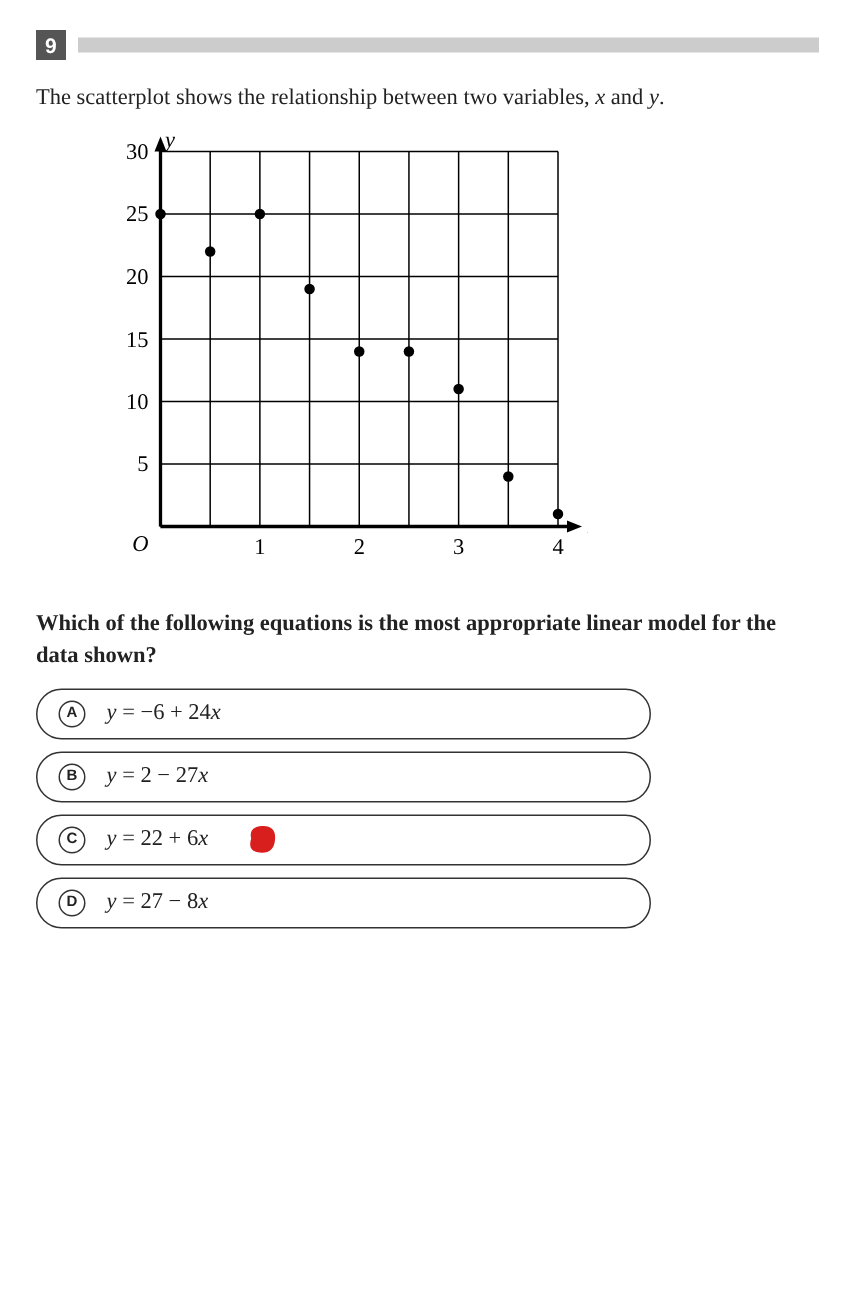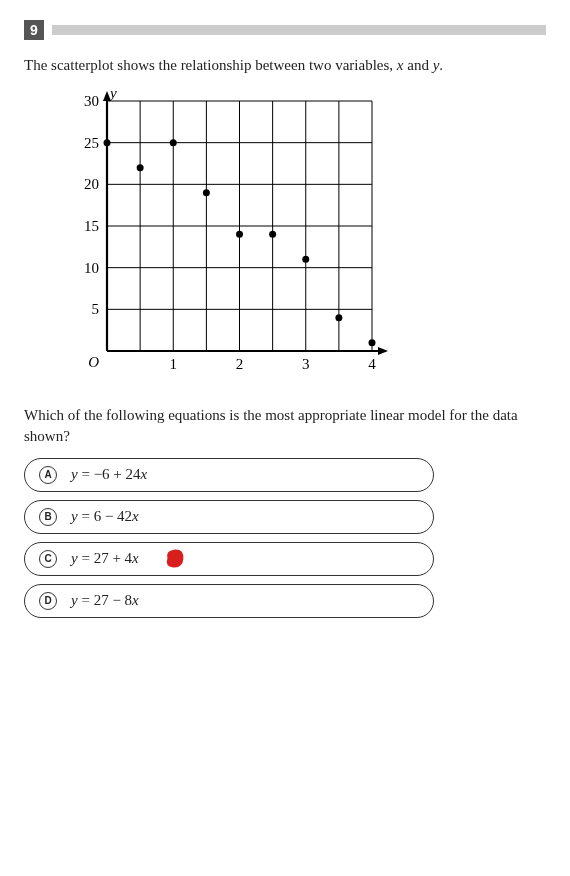--- a/index.html
+++ b/index.html
@@ -35,20 +35,21 @@
     margin-bottom: 8px;
     line-height: 1.35;
   }
   .stem .var { font-style: italic; }
   .figure {
     margin: 6px 0 18px 28px;
   }
   .question {
     margin: 10px 0 12px 0;
     line-height: 1.35;
+    font-weight: bold;
   }
   .choices {
     display: flex;
     flex-direction: column;
     gap: 8px;
   }
   .choice {
     border: 1.5px solid #333;
     border-radius: 18px;
     padding: 7px 14px;
@@ -146,25 +147,25 @@
 
 <p class="question">Which of the following equations is the most appropriate linear model for the data shown?</p>
 
 <div class="choices" id="choices">
     <div class="choice">
       <span class="choice-letter">A</span>
       <span class="choice-text"><span>y</span><span class="num"> = </span><span class="num">−6 + 24</span><span>x</span></span>
     </div>
     <div class="choice">
       <span class="choice-letter">B</span>
-      <span class="choice-text"><span>y</span><span class="num"> = </span><span class="num">6 − 42</span><span>x</span></span>
+      <span class="choice-text"><span>y</span><span class="num"> = </span><span class="num">2 − 27</span><span>x</span></span>
     </div>
     <div class="choice">
       <span class="choice-letter">C</span>
-      <span class="choice-text"><span>y</span><span class="num"> = </span><span class="num">27 + 4</span><span>x</span></span>
+      <span class="choice-text"><span>y</span><span class="num"> = </span><span class="num">22 + 6</span><span>x</span></span>
       <svg class="annot" viewBox="0 0 30 30">
         <path d="M8 14 Q6 6 15 5 Q26 4 25 15 Q24 25 14 24 Q5 23 8 14 Z M12 10 Q20 8 20 17 Q19 22 11 20 Q7 16 12 10 Z" fill="#d91e1e"></path>
       </svg>
     </div>
     <div class="choice">
       <span class="choice-letter">D</span>
       <span class="choice-text"><span>y</span><span class="num"> = </span><span class="num">27 − 8</span><span>x</span></span>
     </div>
   </div>
 

